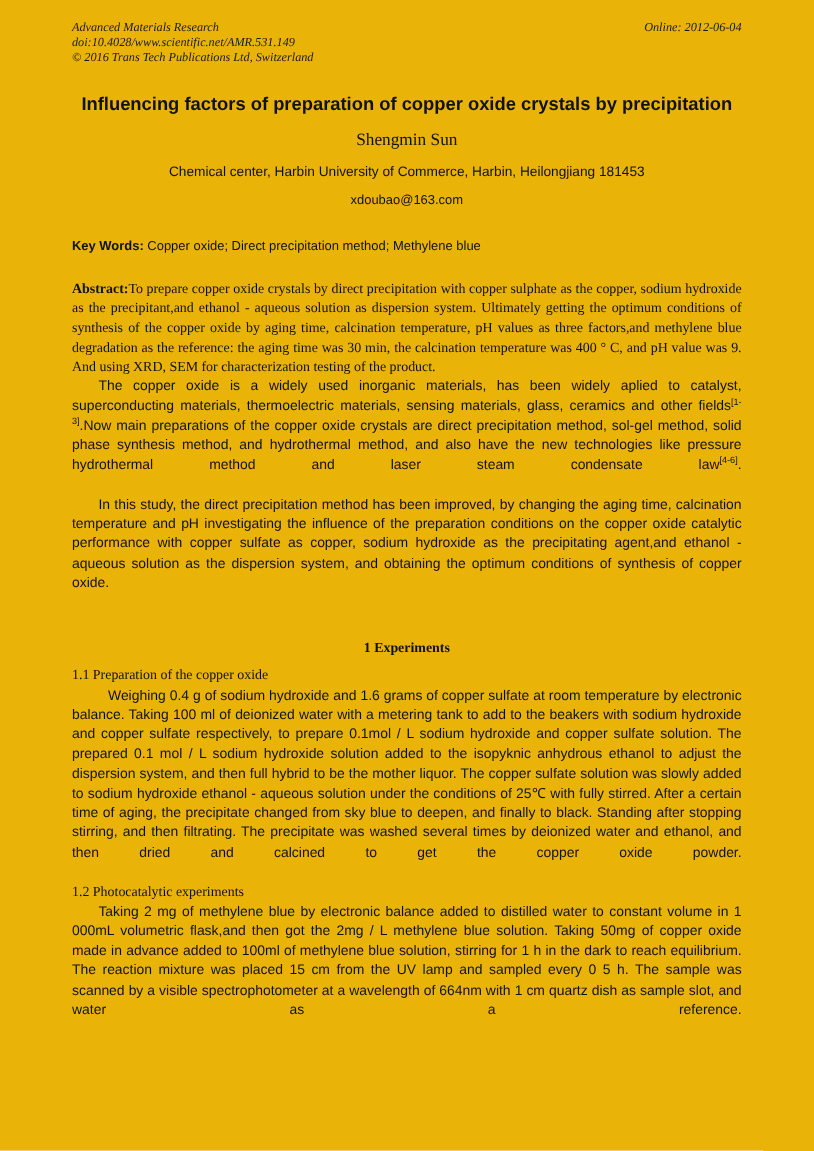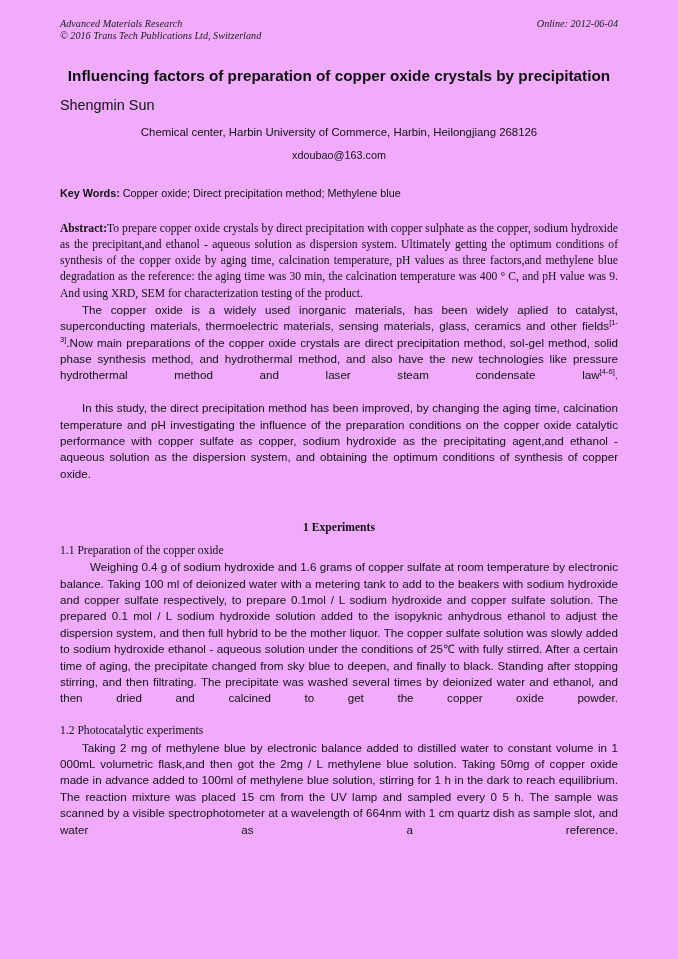--- a/index.html
+++ b/index.html
@@ -4,21 +4,21 @@
 <style>
   html, body {
     margin: 0;
     padding: 0;
     background: #ffffff;
   }
   .page {
     position: relative;
     width: 678px;
     height: 959px;
-    background: #f0abfc;
+    background: #eab308;
     overflow: hidden;
     box-sizing: border-box;
     color: #111111;
   }
   .content {
     position: absolute;
     left: 60px;
     top: 18px;
     width: 558px;
   }
@@ -48,23 +48,24 @@
     margin-top: 22px;
     font-family: "Liberation Sans", "DejaVu Sans", sans-serif;
     font-weight: bold;
     font-size: 15.3px;
     line-height: 21px;
     text-align: center;
     padding: 0 6px;
   }
   .author {
     margin-top: 10px;
-    font-family: Liberation Sans, sans-serif;
+    font-family: Liberation Serif, serif;
     font-size: 14.4px;
     line-height: 19px;
+    text-align: center;
   }
   .affiliation {
     margin-top: 9px;
     font-family: "Liberation Sans", "DejaVu Sans", sans-serif;
     font-size: 11.4px;
     line-height: 16px;
     text-align: center;
   }
   .email {
     margin-top: 8px;
@@ -138,27 +139,28 @@
   }
 </style>
 </head>
 <body>
 
 <div class="page">
   <div class="content">
 
     <div class="journal-header">
       <div class="hdr-line">Advanced Materials Research</div>
+      <div class="hdr-line">doi:10.4028/www.scientific.net/AMR.531.149</div>
       <div class="hdr-line">© 2016 Trans Tech Publications Ltd, Switzerland</div>
       <div class="online-date">Online: 2012-06-04</div>
     </div>
 
     <div class="title">Influencing factors of preparation of copper oxide crystals by precipitation</div>
     <div class="author">Shengmin Sun</div>
-    <div class="affiliation">Chemical center, Harbin University of Commerce, Harbin, Heilongjiang 268126</div>
+    <div class="affiliation">Chemical center, Harbin University of Commerce, Harbin, Heilongjiang 181453</div>
     <div class="email">xdoubao@163.com</div>
 
     <div class="keywords">
       <span class="kw-label">Key Words:</span><span> Copper oxide; Direct precipitation method; Methylene blue</span>
     </div>
 
     <div class="abstract">
       <span class="abs-label">Abstract:</span><span>To prepare copper oxide crystals by direct precipitation with copper sulphate as the copper, sodium hydroxide as the precipitant,and ethanol - aqueous solution as dispersion system. Ultimately getting the optimum conditions of synthesis of the copper oxide by aging time, calcination temperature, pH values as three factors,and methylene blue degradation as the reference: the aging time was 30 min, the calcination temperature was 400 ° C, and pH value was 9. And using XRD, SEM for characterization testing of the product.</span>
     </div>
 

